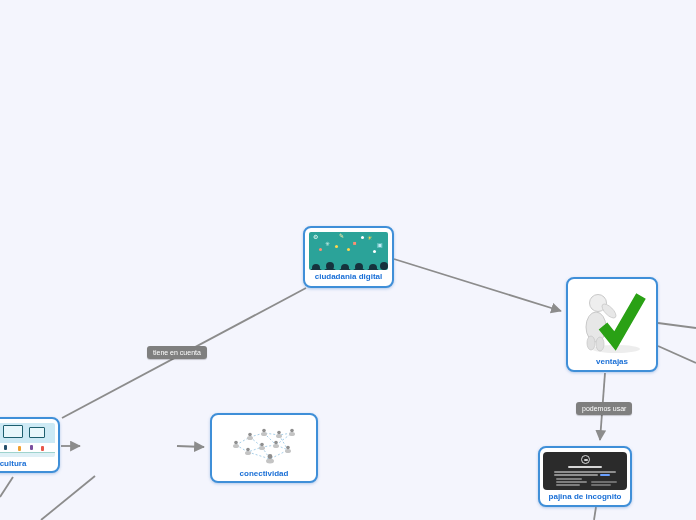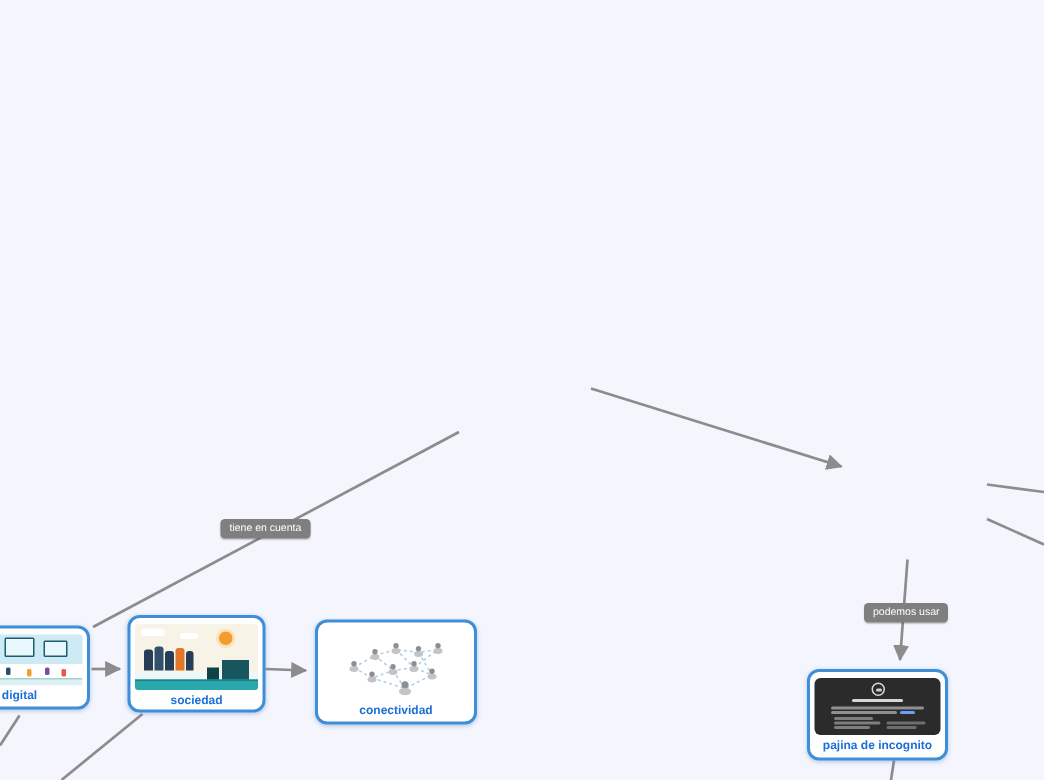--- a/index.html
+++ b/index.html
@@ -83,21 +83,62 @@
       <line x1="177" y1="446" x2="204" y2="447" marker-end="url(#arr)"></line>
       <line x1="605" y1="373" x2="600" y2="440" marker-end="url(#arr)"></line>
       <line x1="658" y1="323" x2="696" y2="328"></line>
       <line x1="658" y1="346" x2="696" y2="363"></line>
       <line x1="596" y1="507" x2="594" y2="520"></line>
       <line x1="13" y1="477" x2="0" y2="497"></line>
       <line x1="95" y1="476" x2="41" y2="520"></line>
     </g>
   </svg>
 
-
+  <div class="node" id="n-ciudadania">
+    <div class="imgbox img-teamwork">
+      <i class="tk-glyph" style="left:4px;top:2px;">⚙</i>
+      <i class="tk-glyph" style="left:58px;top:3px;color:#ffd84d;">☀</i>
+      <i class="tk-glyph" style="left:30px;top:1px;color:#ffe9a8;">✎</i>
+      <i class="tk-glyph" style="left:44px;top:8px;color:#ff8f73;">■</i>
+      <i class="tk-glyph" style="left:16px;top:9px;color:#d6f5ef;">✳</i>
+      <i class="tk-glyph" style="left:68px;top:10px;color:#c1ecf7;">▣</i>
+      <i class="tk-dot" style="left:26px;top:13px;background:#ffd84d;"></i>
+      <i class="tk-dot" style="left:52px;top:4px;background:#fff;"></i>
+      <i class="tk-dot" style="left:10px;top:16px;background:#ff8f73;"></i>
+      <i class="tk-dot" style="left:64px;top:18px;background:#fff;"></i>
+      <i class="tk-dot" style="left:38px;top:16px;background:#ffd84d;"></i>
+      <i class="tk-head" style="left:3px;"></i>
+      <i class="tk-body" style="left:1px;"></i>
+      <i class="tk-head" style="left:17px;bottom:0px;"></i>
+      <i class="tk-body" style="left:15px;"></i>
+      <i class="tk-head" style="left:32px;"></i>
+      <i class="tk-body" style="left:30px;"></i>
+      <i class="tk-head" style="left:46px;bottom:-1px;"></i>
+      <i class="tk-body" style="left:44px;"></i>
+      <i class="tk-head" style="left:60px;"></i>
+      <i class="tk-body" style="left:58px;"></i>
+      <i class="tk-head" style="left:71px;bottom:0;"></i>
+    </div>
+    <div class="nlabel">ciudadania digital</div>
+  </div>
+
+  <div class="node" id="n-ventajas">
+    <div class="imgbox" style="width:80px;height:72px;background:#fff;">
+      <svg class="svgfig" width="80" height="72">
+        <ellipse cx="44" cy="66" rx="24" ry="4" fill="#ededed"></ellipse>
+        <ellipse cx="24" cy="44" rx="10" ry="15" fill="#e7e7e7" stroke="#c9c9c9" stroke-width="1"></ellipse>
+        <ellipse cx="19" cy="60" rx="4" ry="7" fill="#e0e0e0" stroke="#c9c9c9" stroke-width="0.8"></ellipse>
+        <ellipse cx="28" cy="61" rx="4" ry="7" fill="#e0e0e0" stroke="#c9c9c9" stroke-width="0.8"></ellipse>
+        <circle cx="26" cy="20" r="8.5" fill="#eeeeee" stroke="#c9c9c9" stroke-width="1"></circle>
+        <ellipse cx="37" cy="28" rx="4" ry="9" transform="rotate(-45 37 28)" fill="#e7e7e7" stroke="#c9c9c9" stroke-width="0.8"></ellipse>
+        <path d="M31 43 L43 58 L69 13" stroke="#2aa115" stroke-width="11" fill="none"></path>
+      </svg>
+    </div>
+    <div class="nlabel">ventajas</div>
+  </div>
 
   <div class="node" id="n-pajina">
     <div class="imgbox img-incognito">
       <span class="inc-circle"></span>
       <span class="bar" style="left:25px;top:14px;width:34px;background:#d6d6d6;"></span>
       <span class="bar" style="left:11px;top:19px;width:62px;height:1.5px;"></span>
       <span class="bar" style="left:11px;top:22px;width:44px;height:1.5px;"></span>
       <span class="bar" style="left:57px;top:22px;width:10px;height:1.5px;background:#6aa0ff;"></span>
       <span class="bar" style="left:13px;top:26px;width:26px;height:1.5px;background:#7e7e7e;"></span>
       <span class="bar" style="left:13px;top:29px;width:31px;height:1.5px;background:#7e7e7e;"></span>
@@ -113,39 +154,23 @@
 
       <span class="cu-screen" style="left:32px;top:2px;width:18px;height:11px;"></span>
       <span class="cu-screen" style="left:58px;top:4px;width:14px;height:9px;"></span>
 
       <span class="cu-p" style="left:33px;top:22px;background:#27506b;"></span>
       <span class="cu-p" style="left:47px;top:23px;background:#f0a030;"></span>
       <span class="cu-p" style="left:59px;top:22px;background:#7a4f9e;"></span>
       <span class="cu-p" style="left:70px;top:23px;background:#e8574a;"></span>
       <span class="cu-ground"></span>
     </div>
-    <div class="nlabel">digital</div>
-  </div>
-
-  <div class="node" id="n-sociedad">
-    <div class="imgbox img-sociedad">
-      <span class="so-cloud" style="left:4px;top:3px;width:16px;height:5px;"></span>
-      <span class="so-cloud" style="left:30px;top:6px;width:12px;height:4px;"></span>
-      <span class="so-sun"></span>
-      <span class="so-p" style="left:6px;top:17px;width:6px;height:14px;background:#253d56;"></span>
-      <span class="so-p" style="left:13px;top:15px;width:6px;height:16px;background:#30506e;"></span>
-      <span class="so-p" style="left:20px;top:18px;width:6px;height:13px;background:#253d56;"></span>
-      <span class="so-p" style="left:27px;top:16px;width:6px;height:15px;background:#e2762d;"></span>
-      <span class="so-p" style="left:34px;top:18px;width:5px;height:13px;background:#253d56;"></span>
-      <span class="so-bld" style="left:58px;top:24px;width:18px;height:14px;"></span>
-      <span class="so-bld" style="left:48px;top:29px;width:8px;height:9px;background:#0f4148;"></span>
-      <span class="so-band"></span>
-    </div>
-    <div class="nlabel">sociedad</div>
-  </div>
+    <div class="nlabel">cultura</div>
+  </div>
+
 
   <div class="node" id="n-conectividad">
     <div class="imgbox" style="width:80px;height:46px;background:#fff;">
       <svg class="svgfig" width="80" height="46">
         <g stroke="#a8cfe8" stroke-width="1" stroke-dasharray="2,2" fill="none">
           <path d="M12 24 L26 16 L40 12 L55 14 L68 12"></path>
           <path d="M12 24 L24 31 L38 26 L52 24 L64 29"></path>
           <path d="M26 16 L38 26 M40 12 L52 24 M55 14 L64 29 M24 31 L46 38 L64 29 M38 26 L46 38 M52 24 L68 12"></path>
         </g>
         <g>

